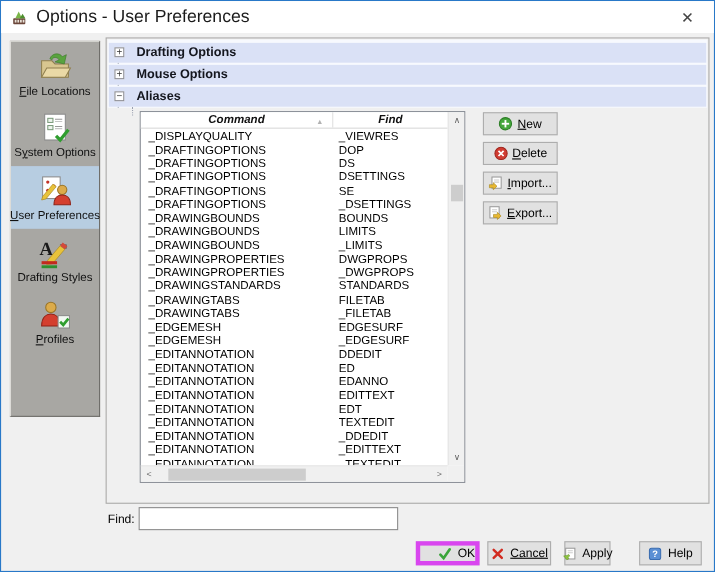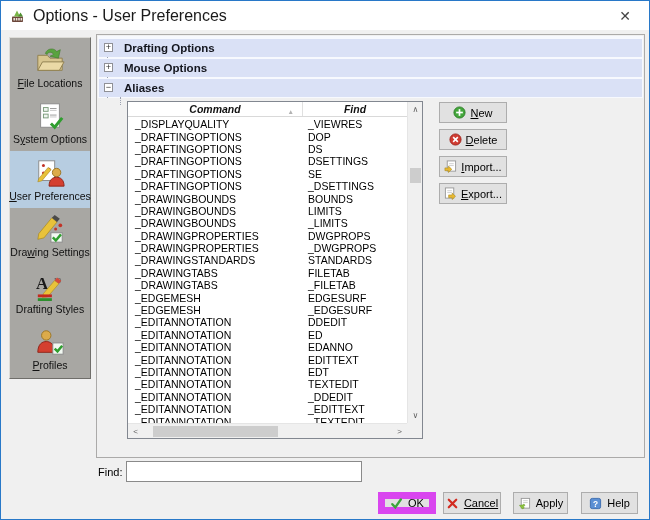--- a/index.html
+++ b/index.html
@@ -104,21 +104,21 @@
     background: #fff; border: 1px solid #8a8a8a; font-size: 11px; padding: 0 4px;
     font-family: "Liberation Sans", sans-serif;
   }
   
   .bottom-btn {
     position: absolute; top: 491px; height: 22px;
     background: #e1e1e1; border: 1px solid #adadad;
     display: flex; align-items: center; justify-content: center; gap: 5px;
     font-size: 11px; color: #000; cursor: default;
   }
-  .bottom-btn.default { border: 7px solid #d946ef; }
+  .bottom-btn.default { border: 4px solid #d946ef; justify-content: flex-end; }
   u { text-decoration: underline; }
 </style>
 </head>
 <body>
 
 <div class="window">
 
   <div class="titlebar">
     <span class="app-icon icon"><svg viewBox="0 0 16 16">
           <rect x="2" y="8.5" width="11" height="5.5" rx="0.8" fill="#6b463a"></rect>
@@ -159,31 +159,20 @@
         <span class="icon"><svg viewBox="0 0 32 32">
             <rect x="4" y="3" width="17" height="21" fill="#fff" stroke="#8a8a8a"></rect>
             <circle cx="9" cy="8" r="1.6" fill="#c23327"></circle>
             <circle cx="15" cy="12" r="1.6" fill="#c23327"></circle>
             <circle cx="9" cy="16" r="1.6" fill="#c23327"></circle>
             <path d="M4 22 L14 10 l3.2 2.4 -10 12 -4.2 1 z" fill="#e8c23a" stroke="#a5851c" stroke-width="0.6"></path>
             <circle cx="23" cy="15.5" r="4.5" fill="#dcab4a" stroke="#9a7424"></circle>
             <path d="M15 30 c0 -7 4 -9.5 8 -9.5 s8 2.5 8 9.5 z" fill="#d43f2f" stroke="#8f2317"></path>
           </svg></span>
         <span class="side-label"><u>U</u>ser Preferences</span>
-      </div>
-      <div class="side-item">
-        <span class="icon"><svg viewBox="0 0 32 32">
-            <path d="M4 21 L18 4 l5.5 4.5 -14 17 -6.5 1.5 z" fill="#e8c23a" stroke="#a5851c" stroke-width="0.7"></path>
-            <path d="M18 4 l5.5 4.5 3 -3.5 -5.5 -4 z" fill="#4a4a4a"></path>
-            <circle cx="27" cy="12" r="2" fill="#c23327"></circle>
-            <circle cx="22" cy="16" r="1.6" fill="#c23327"></circle>
-            <rect x="17" y="20" width="12" height="10" fill="#f2f8f2" stroke="#8a8a8a"></rect>
-            <path d="M19 25 l3.2 3.2 5.5 -6.5" stroke="#2f9e2f" stroke-width="2.6" fill="none"></path>
-          </svg></span>
-        <span class="side-label">Dra<u>w</u>ing Settings</span>
       </div>
       <div class="side-item">
         <span class="icon"><svg viewBox="0 0 32 32">
             <text x="1" y="19" font-size="18" font-weight="bold" fill="#1a1a1a" font-family="Liberation Serif, serif">A</text>
             <text x="20" y="13" font-size="7" fill="#555">10</text>
             <path d="M9 24 L21 10 l4.5 3.5 -12 14 -5.5 1 z" fill="#e8c23a" stroke="#a5851c" stroke-width="0.6"></path>
             <path d="M21 10 l4.5 3.5 2.5 -3 -4.5 -3.5 z" fill="#d44a3a"></path>
             <rect x="3" y="25" width="15" height="3" fill="#c22a1e"></rect>
             <rect x="3" y="29" width="15" height="3" fill="#2e8f2e"></rect>
           </svg></span>
@@ -397,21 +386,21 @@
       <span>OK</span>
     </button>
     <button class="bottom-btn" style="left: 442px; width: 58px; text-decoration: underline;">
       <span class="icon">
         <svg viewBox="0 0 14 14">
           <path d="M3 3 L11 11 M11 3 L3 11" stroke="#d22b20" stroke-width="2.4" stroke-linecap="round"></path>
         </svg>
       </span>
       <span>Cancel</span>
     </button>
-    <button class="bottom-btn" style="left: 512px; width: 55px;">
+    <button class="bottom-btn" style="left: 512px; width: 42px;">
       <span class="icon">
         <svg viewBox="0 0 14 14">
           <rect x="3.5" y="1.5" width="9" height="10.5" fill="#fff" stroke="#999"></rect>
           <line x1="5.5" y1="4" x2="10.5" y2="4" stroke="#ccc"></line>
           <line x1="5.5" y1="6" x2="10.5" y2="6" stroke="#ccc"></line>
           <path d="M1.5 9 l3.2 3.8 2 -1 -1 -1.6 1.8 -1 -1 -1.6 -1.8 1 z" fill="#8fc63f" stroke="#5e8f22" stroke-width="0.5"></path>
         </svg>
       </span>
       <span>Apply</span>
     </button>

